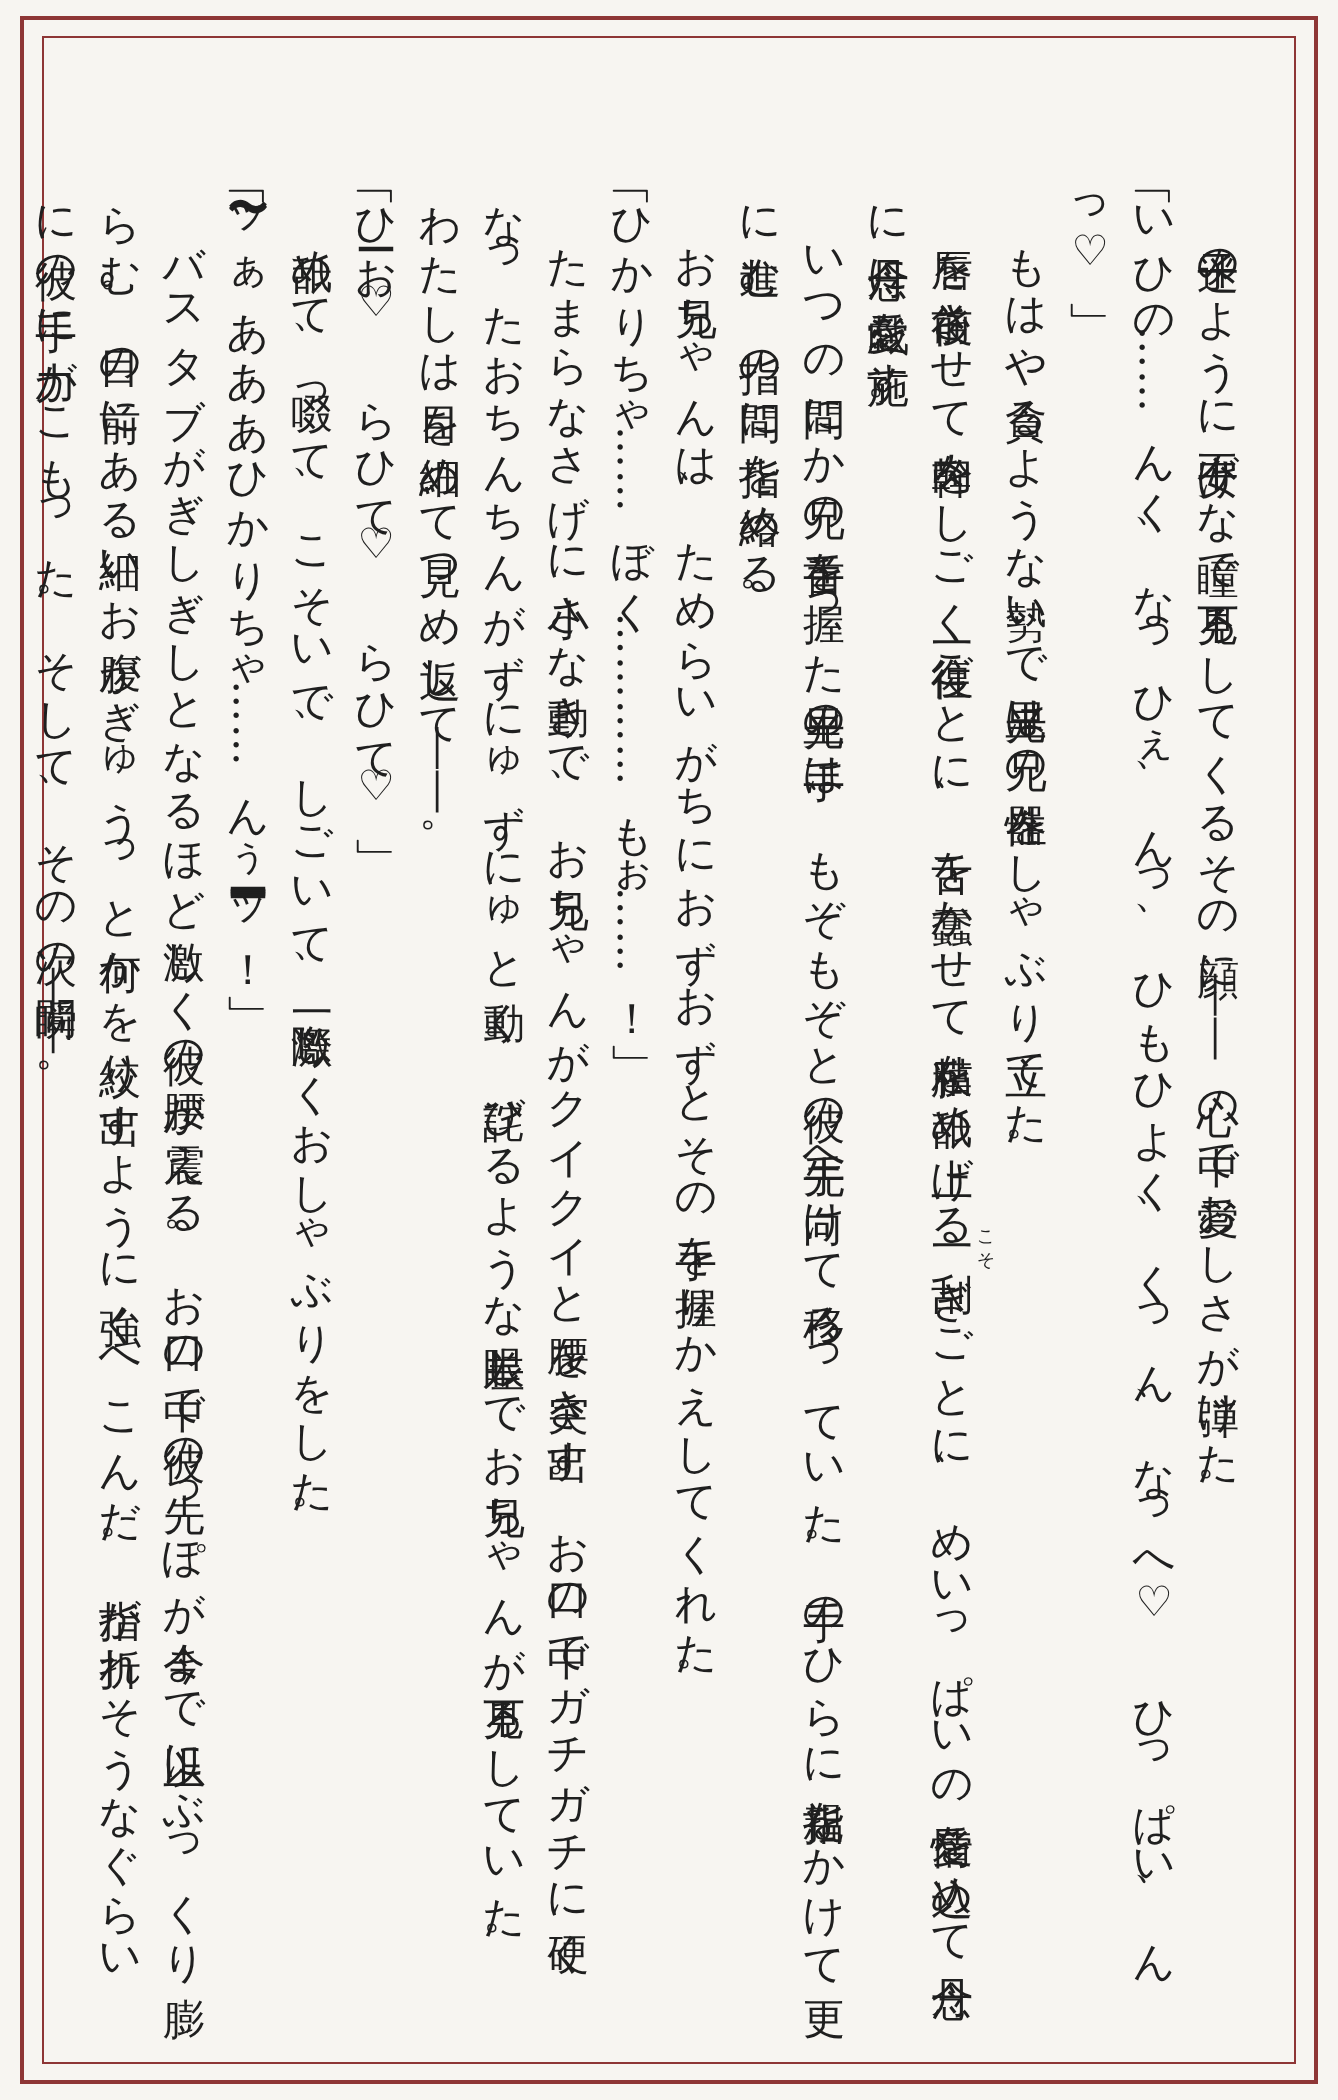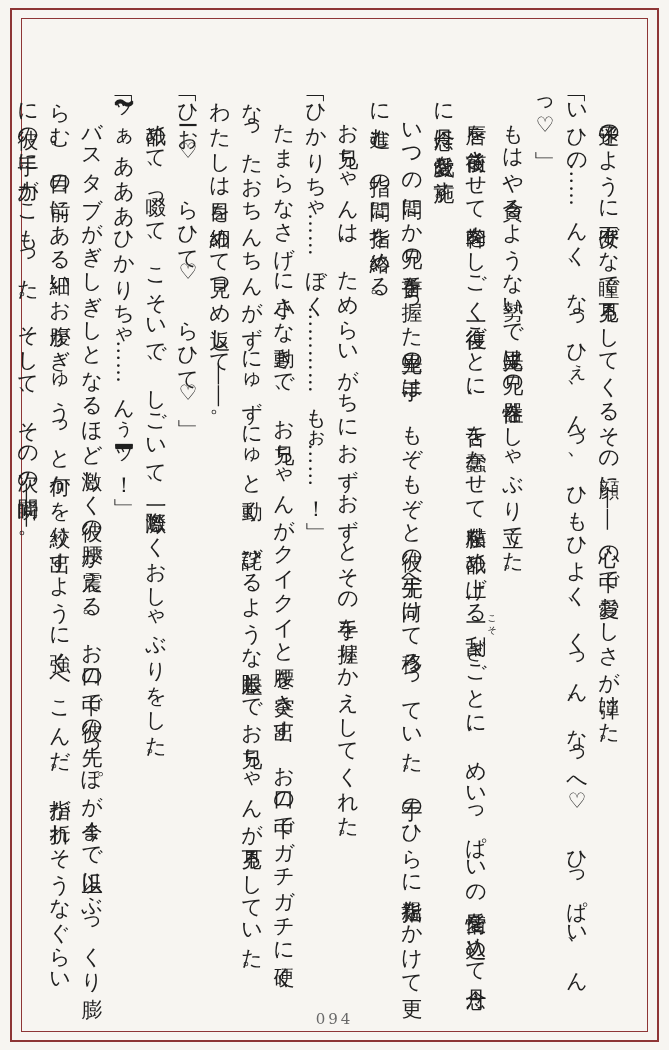--- a/index.html
+++ b/index.html
@@ -69,14 +69,13 @@
     <p class="para indent">いつの間にか兄の手首を握った光里の手は、もぞもぞと彼の手先へ向けて移ろっていた。手のひらに親指をかけて更に進む。指の間に指を絡める。</p>
     <p class="para indent">お兄ちゃんは、ためらいがちにおずおずとその手を握りかえしてくれた。</p>
     <p class="para">「ひかりちゃ……ぼく…………もぉ……！」</p>
     <p class="para indent">たまらなさげに小さな動きで、お兄ちゃんがクイクイと腰を突き出す。お口の中でガチガチに硬くなったおちんちんがずにゅずにゅと動く。詫びるような眼差しでお兄ちゃんが見下ろしていた。わたしは目を細めて見つめ返して――。</p>
     <p class="para">「ひーお♡　らひて♡　らひて♡」</p>
     <p class="para indent">舐めて、啜って、こそいで、しごいて、一際激しくおしゃぶりをした。</p>
     <p class="para">「〜〜〜ッぁあ゙あ゙あひかりちゃ……んぅーーーーーッ！」</p>
     <p class="para indent">バスタブがぎしぎしとなるほど激しく彼の腰が震える。お口の中で彼の先っぽが今まで以上にぶっくり膨らむ。目の前にある細いお腹がぎゅうっと何かを絞り出すように強くへこんだ。指が折れそうなぐらいに彼の手に力がこもった。そして、その次の瞬間――。</p>
   </div>
 
-  <div class="folio">094</div>
 </div>
 
 </body></html>

